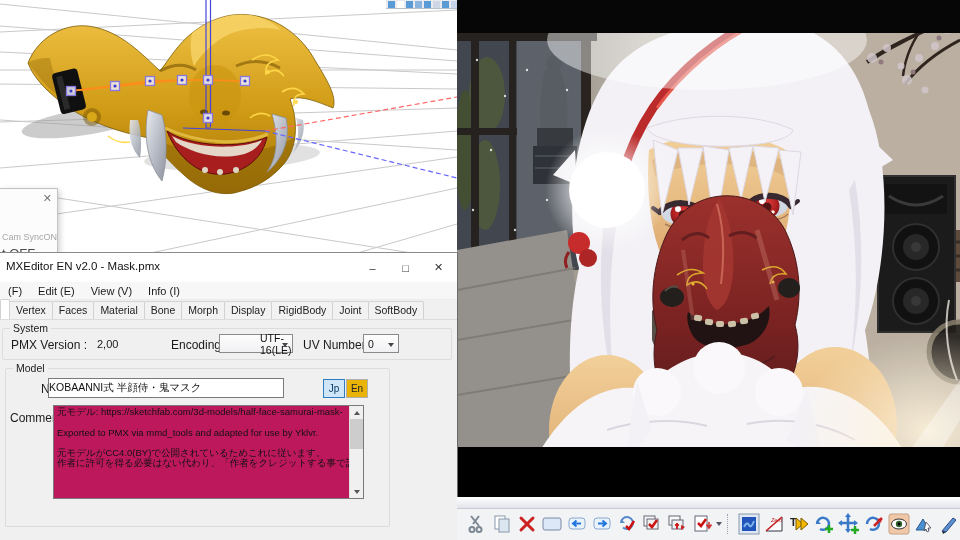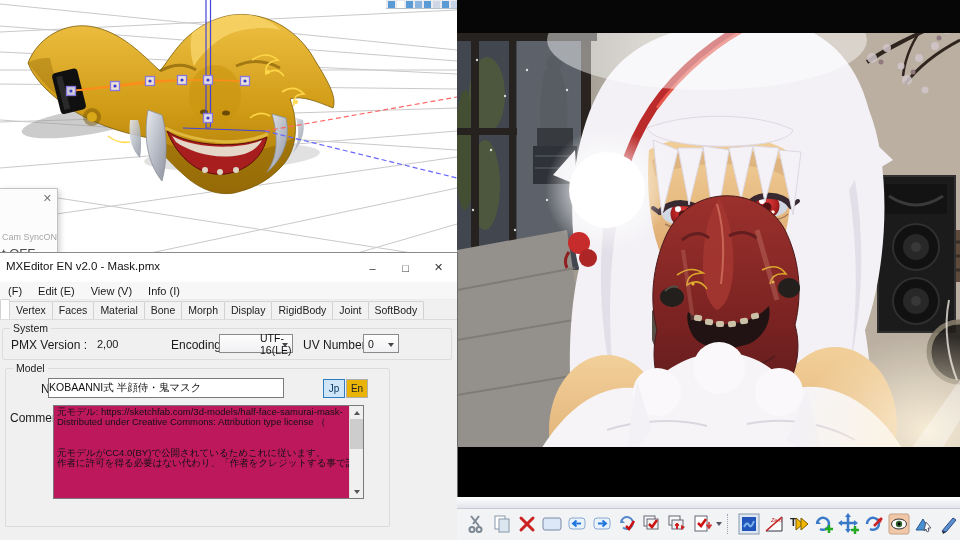--- a/index.html
+++ b/index.html
@@ -470,22 +470,22 @@
         <span class="flabel" style="left:7px;top:13px;padding-left:28px;">Name :</span>
         <div class="tinput" style="left:42px;top:9px;width:236px;">
           <span>KOBAANNI式 半顔侍・鬼マスク</span>
         </div>
         <div class="langbtn" id="jp-btn" style="left:317px;top:10px;">Jp</div>
         <div class="langbtn" id="en-btn" style="left:340px;top:10px;">En</div>
         <span class="flabel" style="left:4px;top:42px;">Comment :</span>
         <div id="comment-box">
           <div id="comment-text">
             <div>元モデル: https://sketchfab.com/3d-models/half-face-samurai-mask-</div>
-            <div>Distributed under Creative Commons: Attribution type license （</div>
             <div></div>
+            <div>Exported to PMX via mmd_tools and adapted for use by Yklvr.</div>
             <div></div>
             <div>元モデルがCC4.0(BY)で公開されているためこれに従います。</div>
             <div>作者に許可を得る必要はない代わり、「作者をクレジットする事で誰でも自由に使える</div>
           </div>
           <div id="comment-scroll">
             <div class="sbtn" style="top:0;">
                 <span class="tri-up"></span>
               </div>
             <div class="thumb"></div>
             <div class="sbtn" style="bottom:0;">

